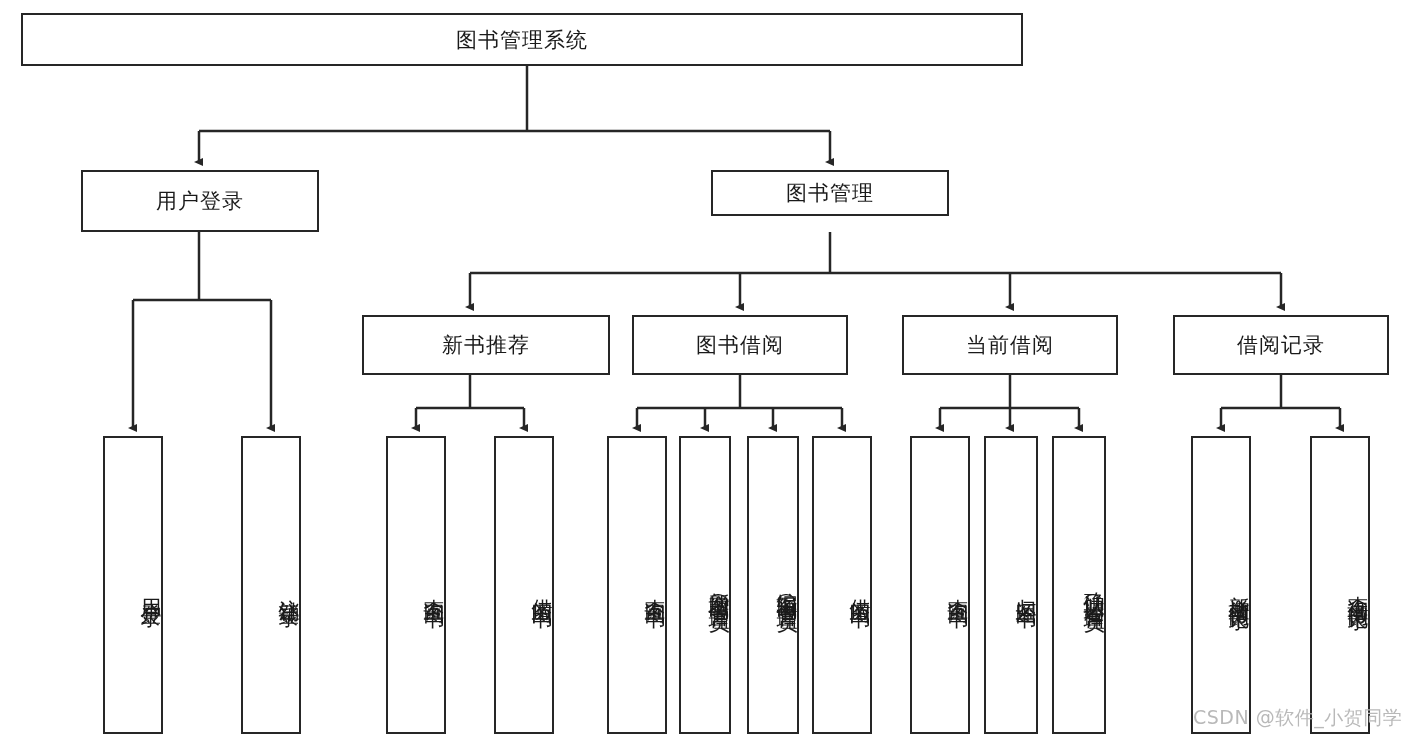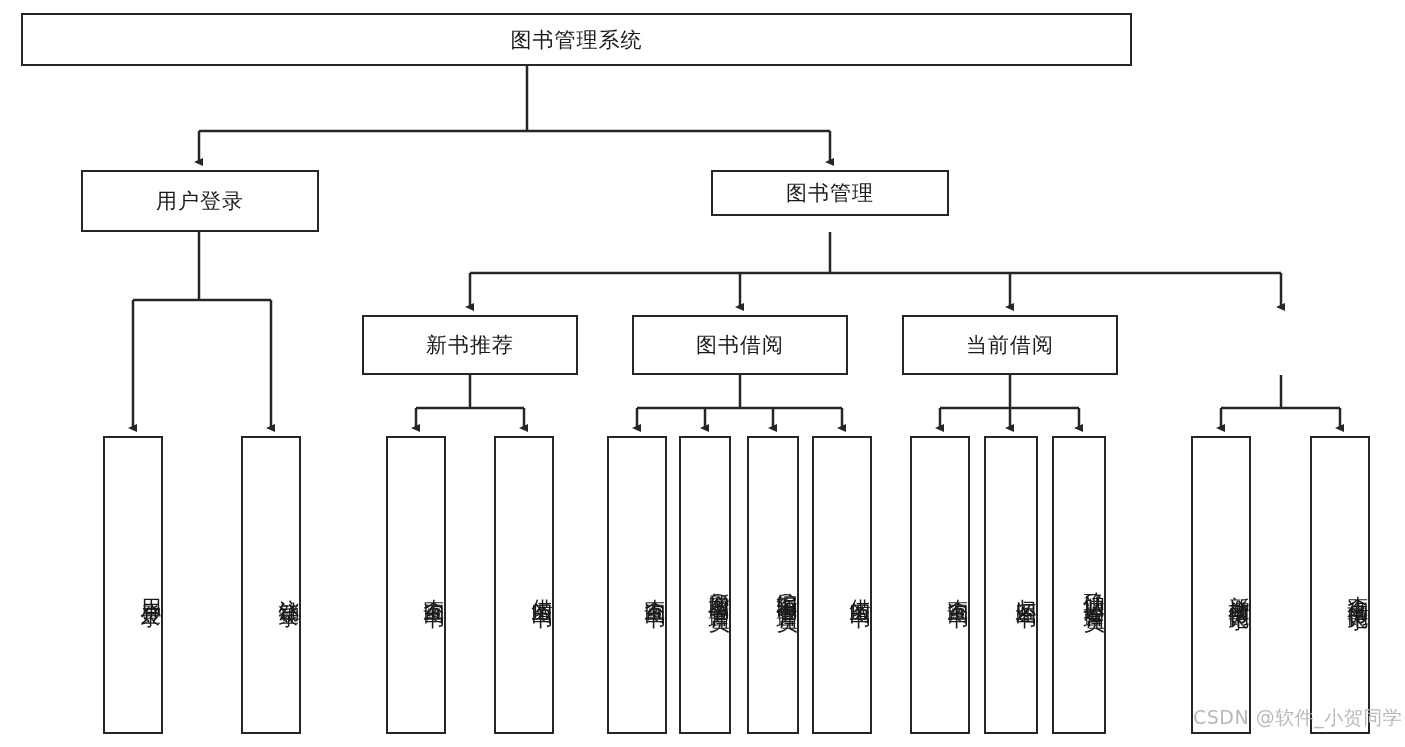--- a/index.html
+++ b/index.html
@@ -111,39 +111,42 @@
       <path d="M1010,408 L1010,428" marker-end="url(#arrow)"></path>
       <path d="M1079,408 L1079,428" marker-end="url(#arrow)"></path>
 
       <path d="M1281,375 L1281,408"></path>
       <path d="M1221,408 L1340,408"></path>
       <path d="M1221,408 L1221,428" marker-end="url(#arrow)"></path>
       <path d="M1340,408 L1340,428" marker-end="url(#arrow)"></path>
     </g>
   </svg>
 
-  <div class="node horiz" style="left:21px; top:13px; width:1111px; height:53px;">
+  <div class="node horiz" style="left:21px; top:13px; width:1002px; height:53px;">
     <span class="txt">图书管理系统</span>
   </div>
 
   <div class="node horiz" style="left:81px; top:170px; width:238px; height:62px;">
     <span class="txt">用户登录</span>
   </div>
   <div class="node horiz" style="left:711px; top:170px; width:238px; height:46px;">
     <span class="txt">图书管理</span>
   </div>
 
-  <div class="node horiz" style="left:362px; top:315px; width:216px; height:60px;">
+  <div class="node horiz" style="left:362px; top:315px; width:248px; height:60px;">
     <span class="txt">新书推荐</span>
   </div>
   <div class="node horiz" style="left:902px; top:315px; width:216px; height:60px;">
     <span class="txt">当前借阅</span>
   </div>
   <div class="node horiz" style="left:632px; top:315px; width:216px; height:60px;">
     <span class="txt">图书借阅</span>
+  </div>
+  <div class="node horiz" style="left:1173px; top:315px; width:216px; height:60px;">
+    <span class="txt">借阅记录</span>
   </div>
 
   <div class="node vert" style="left:103px; top:436px; width:60px; height:298px;">
     <span class="txt">用户登录</span>
   </div>
   <div class="node vert" style="left:241px; top:436px; width:60px; height:298px;">
     <span class="txt">注销登录</span>
   </div>
 
   <div class="node vert" style="left:386px; top:436px; width:60px; height:298px;">

